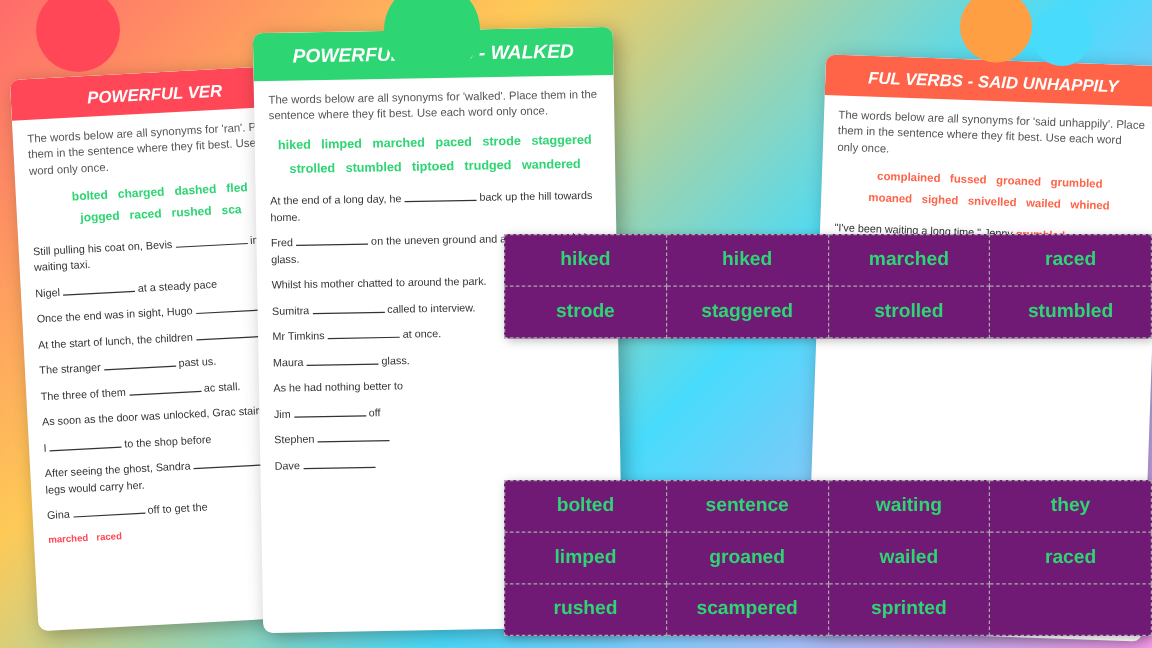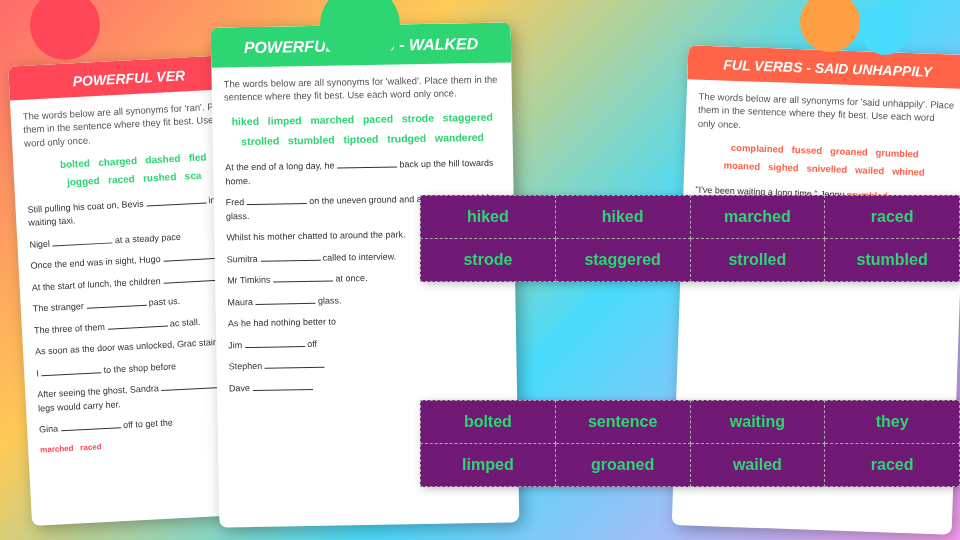--- a/index.html
+++ b/index.html
@@ -328,15 +328,21 @@
       <td>sentence</td>
       <td>waiting</td>
       <td>they</td>
     </tr>
     <tr>
       <td>limped</td>
       <td>groaned</td>
       <td>wailed</td>
       <td>raced</td>
     </tr>
+    <tr>
+      <td>rushed</td>
+      <td>scampered</td>
+      <td>sprinted</td>
+      <td></td>
+    </tr>
   </tbody>
     </table>
 </div>
 
 </body></html>

